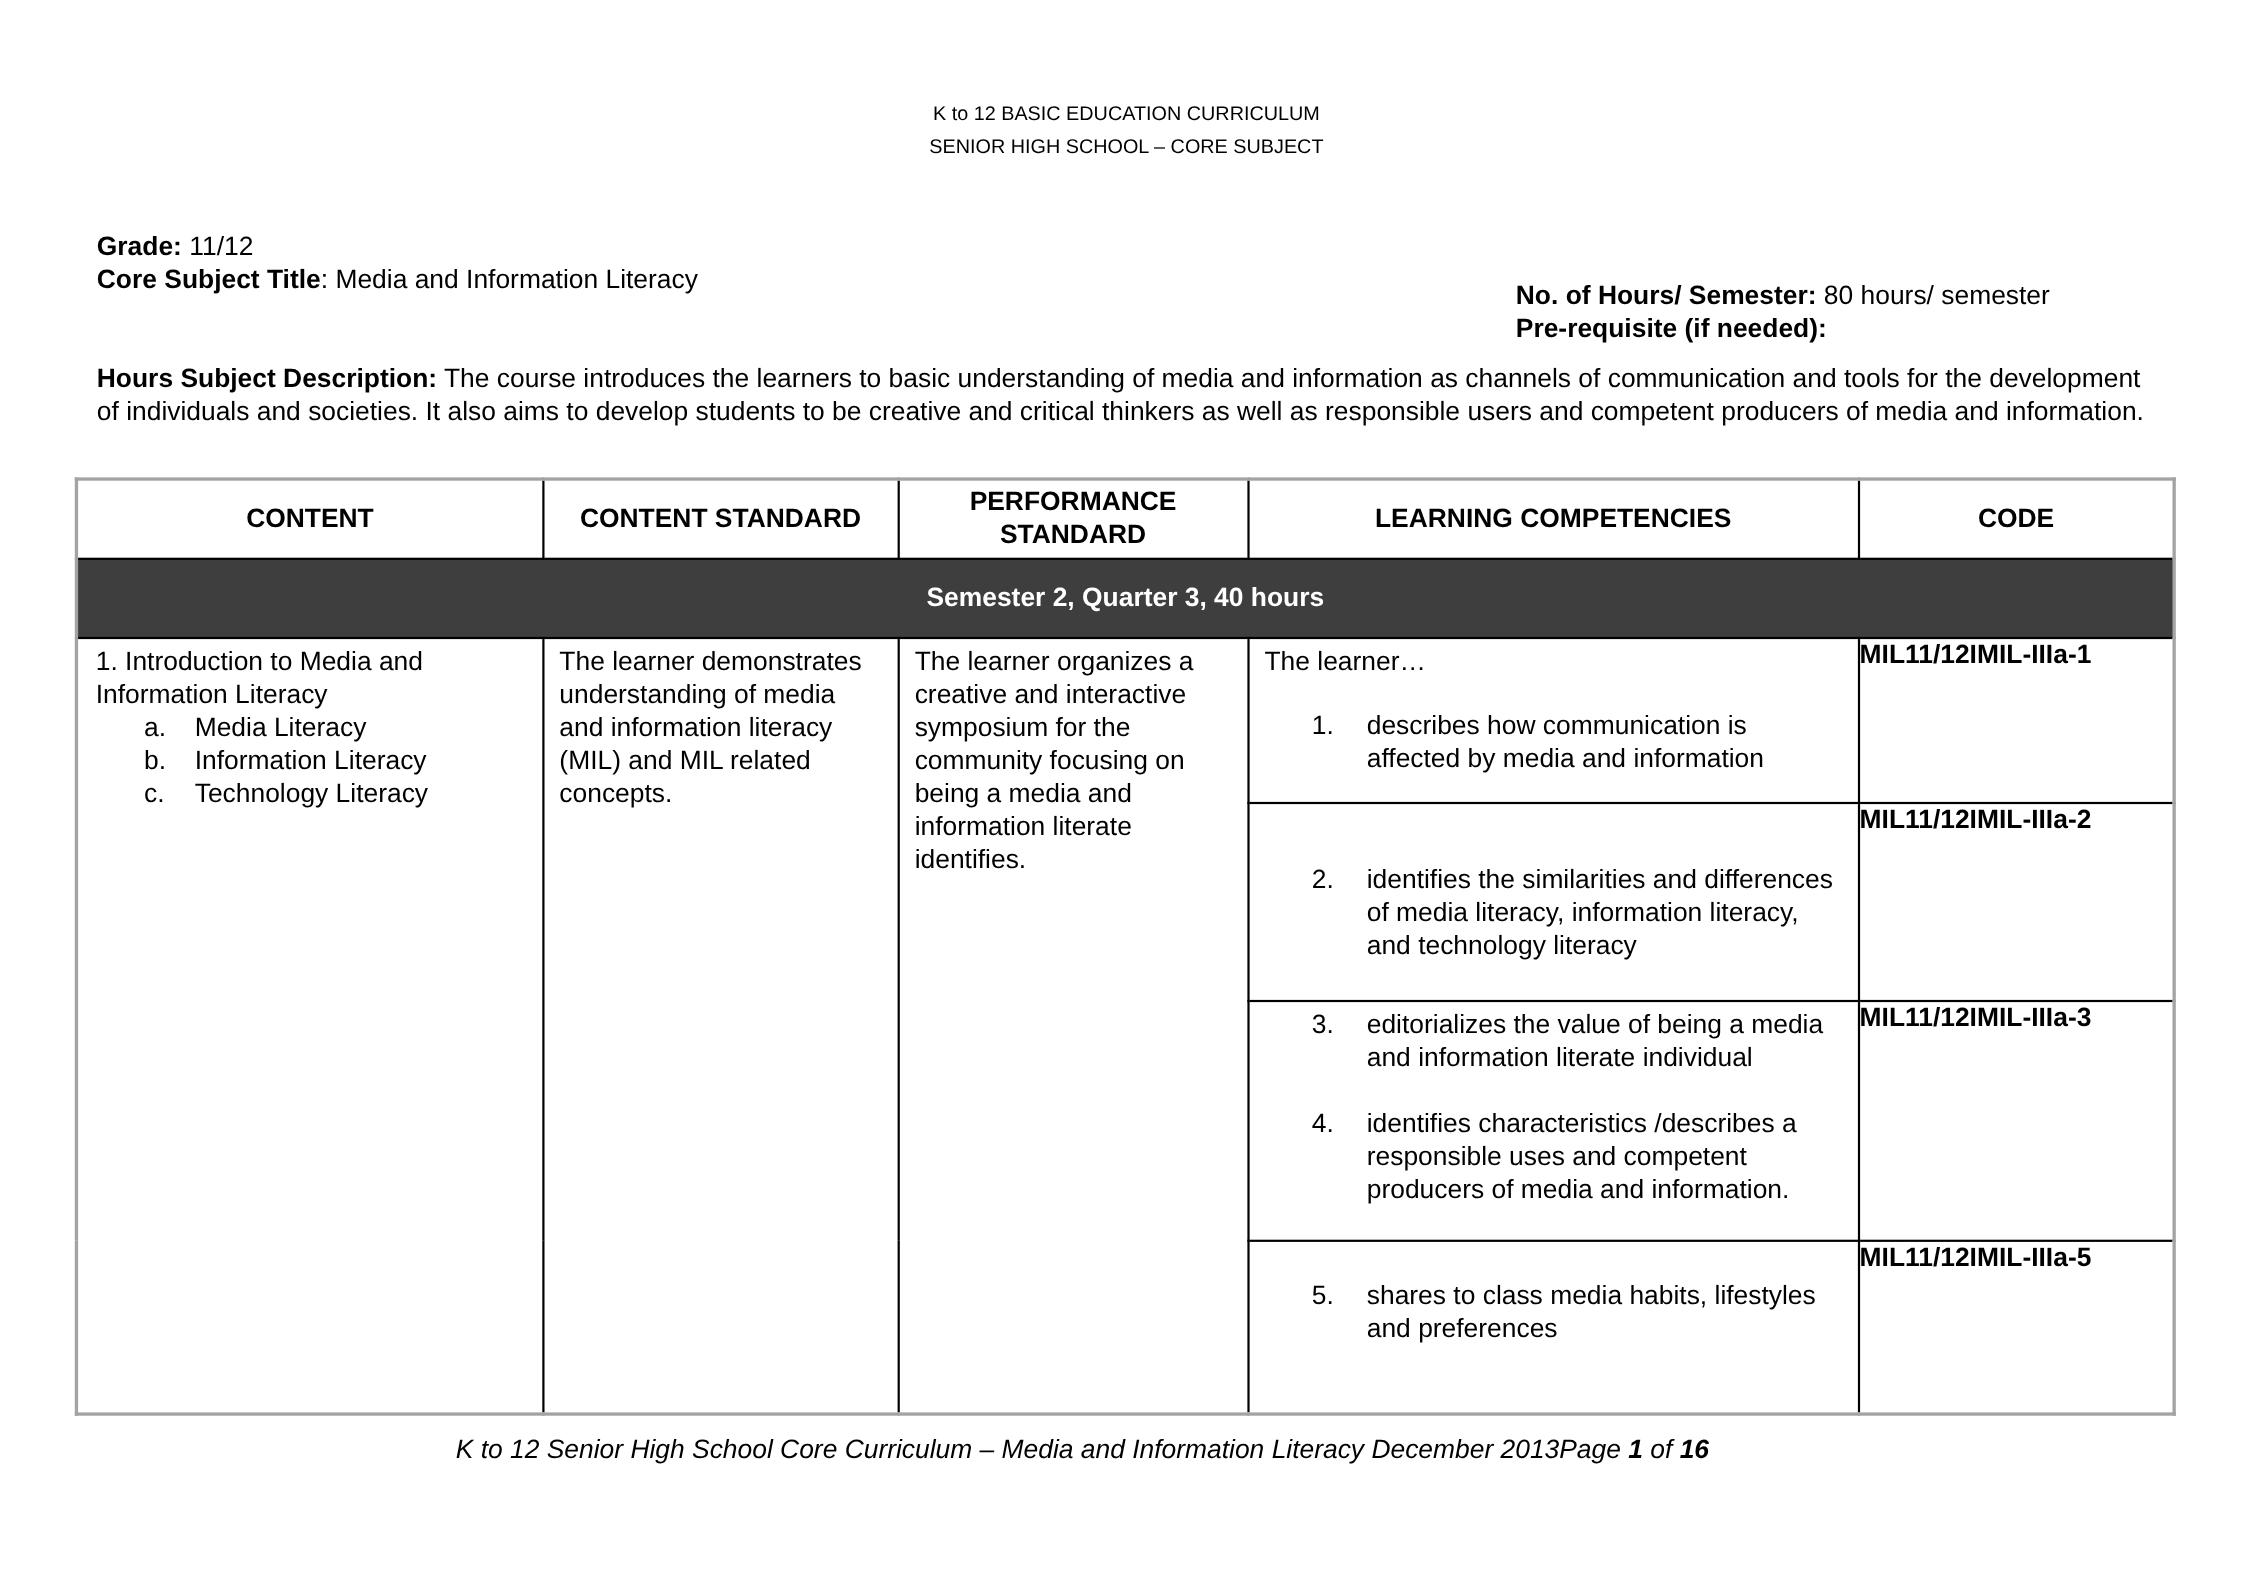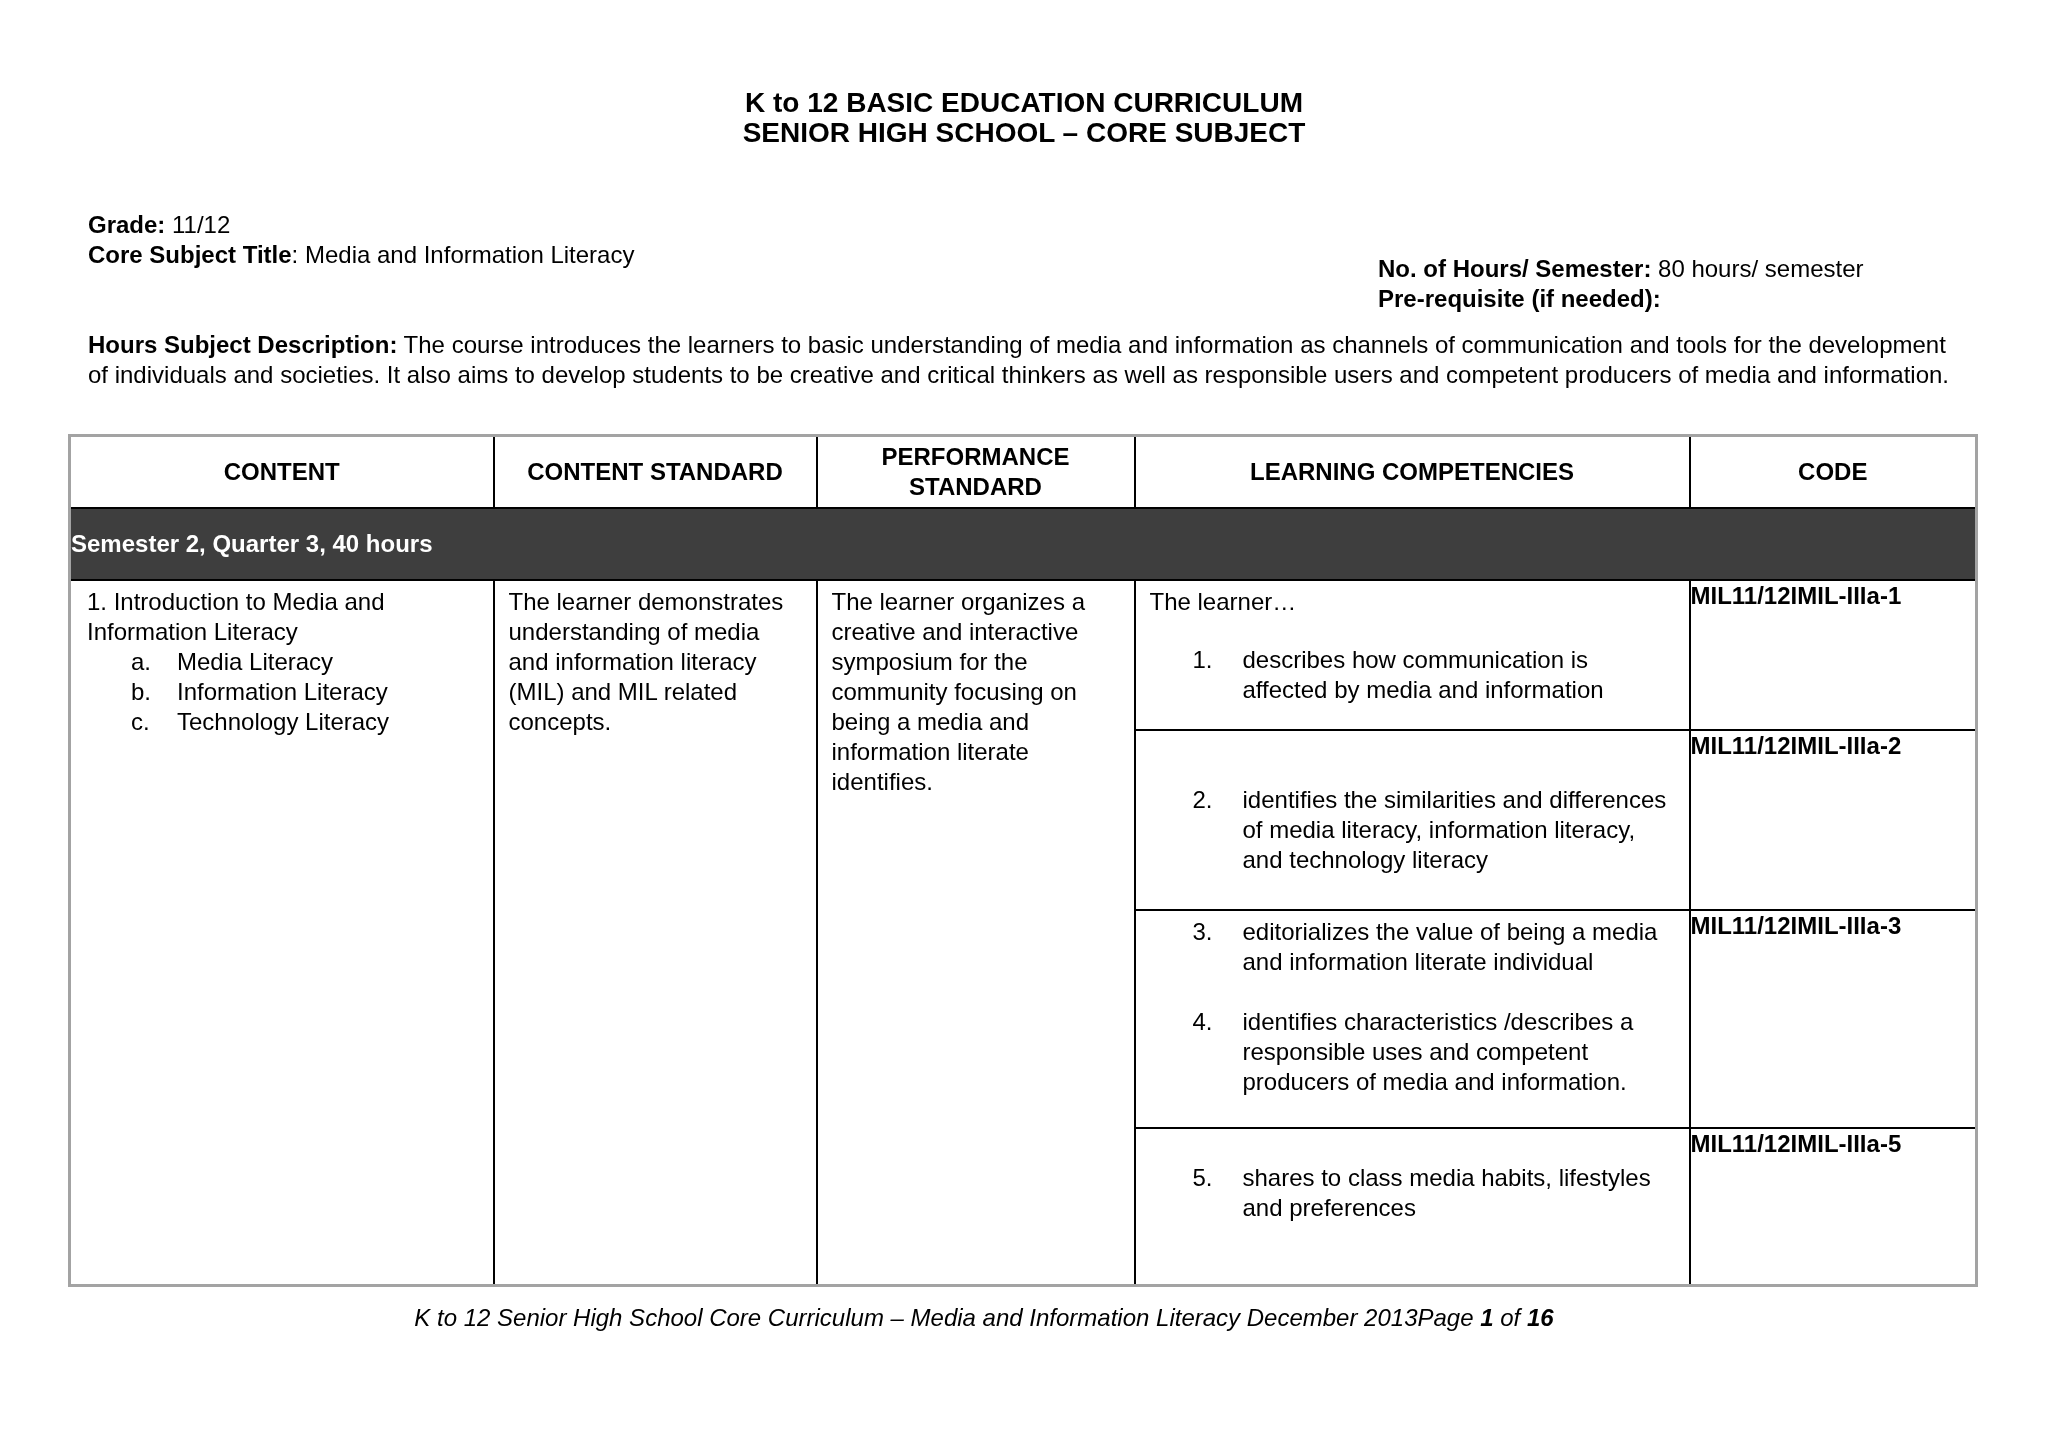--- a/index.html
+++ b/index.html
@@ -10,21 +10,21 @@
     color:#000000;
     font-size:24px;
     overflow:hidden;
   }
   .page {
     position:relative;
     width:2048px; height:1448px;
     padding:88px 60px 0 60px;
     background:#ffffff;
   }
-  .doc-title { text-align:center; font-weight:bold; font-size:28px; line-height:30px; }
+  .doc-title { text-align:center; font-weight:normal; font-size:18px; line-height:30px; }
   .meta {
     position:relative;
     margin-top:62px;
     padding-left:28px;
     height:60px;
     line-height:30px;
   }
   .meta b { font-weight:bold; }
   .meta-right {
     position:absolute;
@@ -59,20 +59,21 @@
   }
   table.curriculum th {
     height:72px;
     font-weight:bold;
     text-align:center;
     vertical-align:middle;
     padding:4px 12px;
   }
   tr.banner-row td {
     height:72px;
+    text-align:center;
     vertical-align:middle;
     font-weight:bold;
   }
   td.cell { padding:6px 14px 10px 14px; }
   td.content-cell { padding-left:16px; }
   .list-item { display:flex; margin-left:44px; }
   .list-item .marker { width:46px; flex:0 0 46px; }
   .lc-item { display:flex; margin-left:43px; }
   .lc-item .num { width:50px; flex:0 0 50px; }
   .lc-intro { margin-bottom:28px; }

